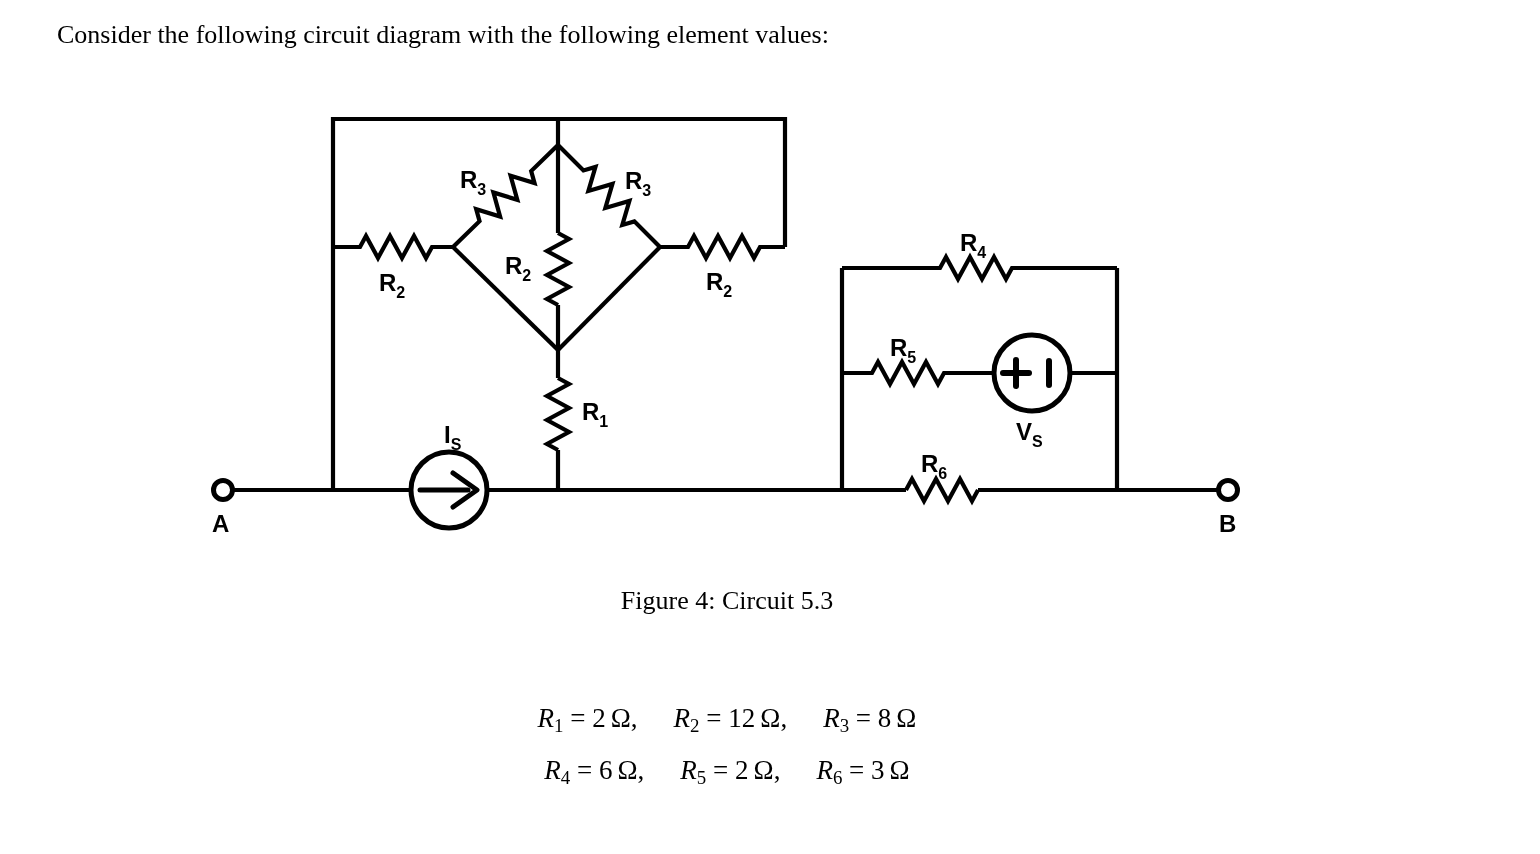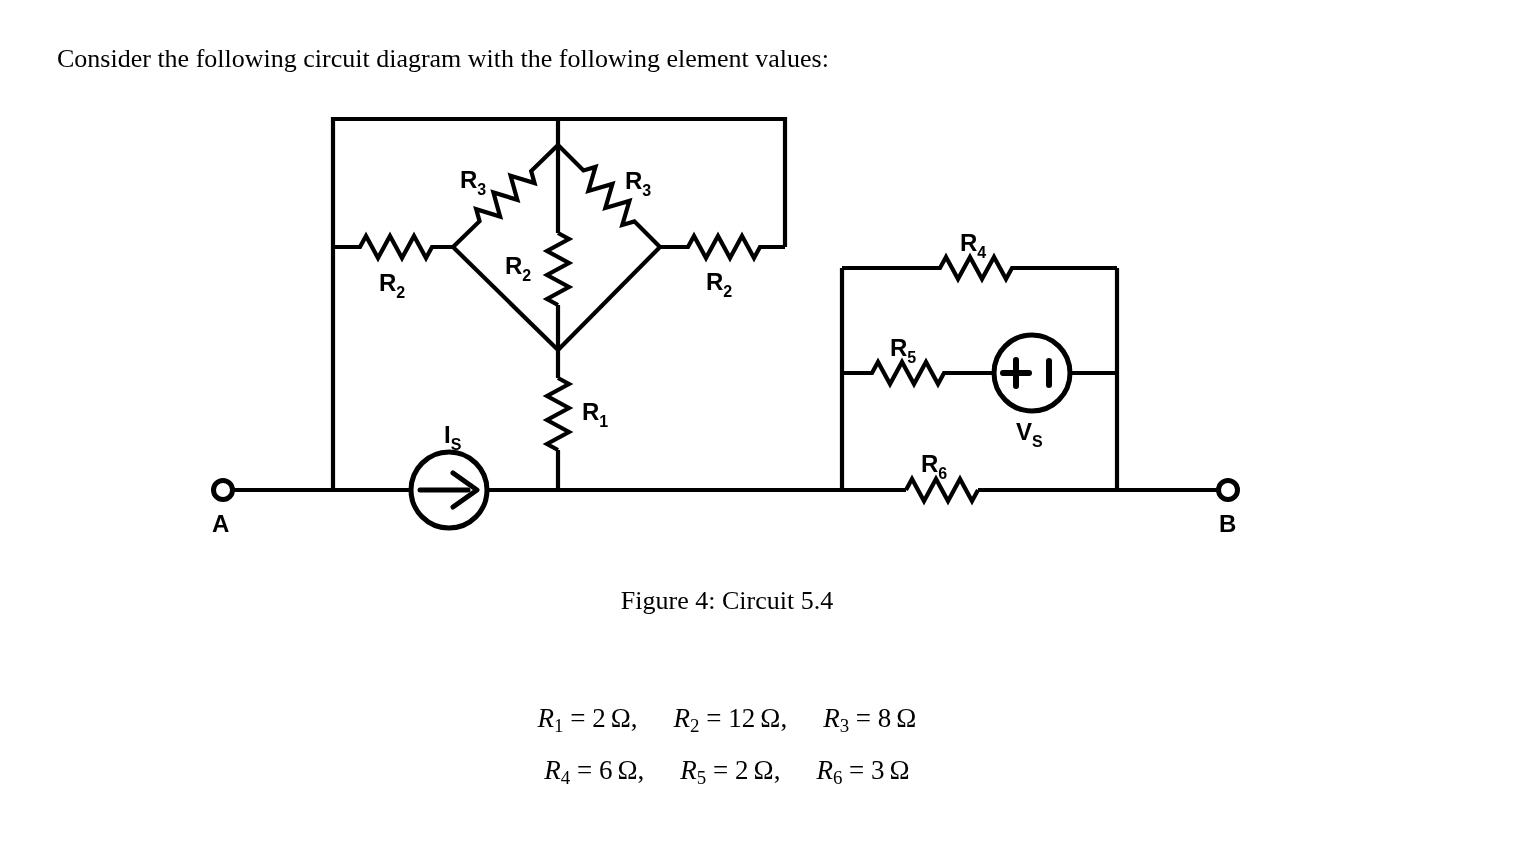--- a/index.html
+++ b/index.html
@@ -2,21 +2,21 @@
 <html><head>
 <meta charset="utf-8">
 <style>
   html, body { margin:0; padding:0; }
   body {
     width:1540px; height:854px; position:relative; overflow:hidden;
     background:#ffffff; color:#000;
     font-family:"Liberation Serif", serif;
   }
   .title {
-    position:absolute; left:57px; top:44px;
+    position:absolute; left:57px; top:20px;
     font-size:26px; color:#000; white-space:nowrap;
   }
   svg.circuit {
     position:absolute; left:200px; top:95px; width:1060px; height:450px;
   }
   .wire   { stroke:#000; stroke-width:4.2; fill:none; stroke-linejoin:miter; }
   .node   { stroke:#000; stroke-width:5;   fill:#fff; }
   .arrow  { stroke:#000; stroke-width:5;   fill:none; stroke-linecap:round; stroke-linejoin:round; }
   .polarity { stroke:#000; stroke-width:6; fill:none; stroke-linecap:round; }
   .clabel {
@@ -119,18 +119,18 @@
   <text class="clabel" x="582" y="420"><tspan>R</tspan><tspan class="sub" dy="7">1</tspan></text>
   <text class="clabel" x="444" y="443"><tspan>I</tspan><tspan class="sub" dy="7">S</tspan></text>
   <text class="clabel" x="1016" y="440"><tspan>V</tspan><tspan class="sub" dy="7">S</tspan></text>
   <text class="clabel" x="960" y="251"><tspan>R</tspan><tspan class="sub" dy="7">4</tspan></text>
   <text class="clabel" x="890" y="356"><tspan>R</tspan><tspan class="sub" dy="7">5</tspan></text>
   <text class="clabel" x="921" y="472"><tspan>R</tspan><tspan class="sub" dy="7">6</tspan></text>
   <text class="clabel" x="212" y="532">A</text>
   <text class="clabel" x="1219" y="532">B</text>
 </svg>
 
-<div class="caption">Figure 4: Circuit 5.4</div>
+<div class="caption">Figure 4: Circuit 5.3</div>
 
 <div class="equations">
     <div class="eq-line"><span class="eq-item"><i>R</i><sub>1</sub><span class="eq-rel"> = </span><span class="val">2</span><span class="unit-up">Ω</span>,</span><span class="eq-item"><i>R</i><sub>2</sub><span class="eq-rel"> = </span><span class="val">12</span><span class="unit-up">Ω</span>,</span><span class="eq-item"><i>R</i><sub>3</sub><span class="eq-rel"> = </span><span class="val">8</span><span class="unit-up">Ω</span></span></div>
     <div class="eq-line"><span class="eq-item"><i>R</i><sub>4</sub><span class="eq-rel"> = </span><span class="val">6</span><span class="unit-up">Ω</span>,</span><span class="eq-item"><i>R</i><sub>5</sub><span class="eq-rel"> = </span><span class="val">2</span><span class="unit-up">Ω</span>,</span><span class="eq-item"><i>R</i><sub>6</sub><span class="eq-rel"> = </span><span class="val">3</span><span class="unit-up">Ω</span></span></div>
   </div>
 
 </body></html>

